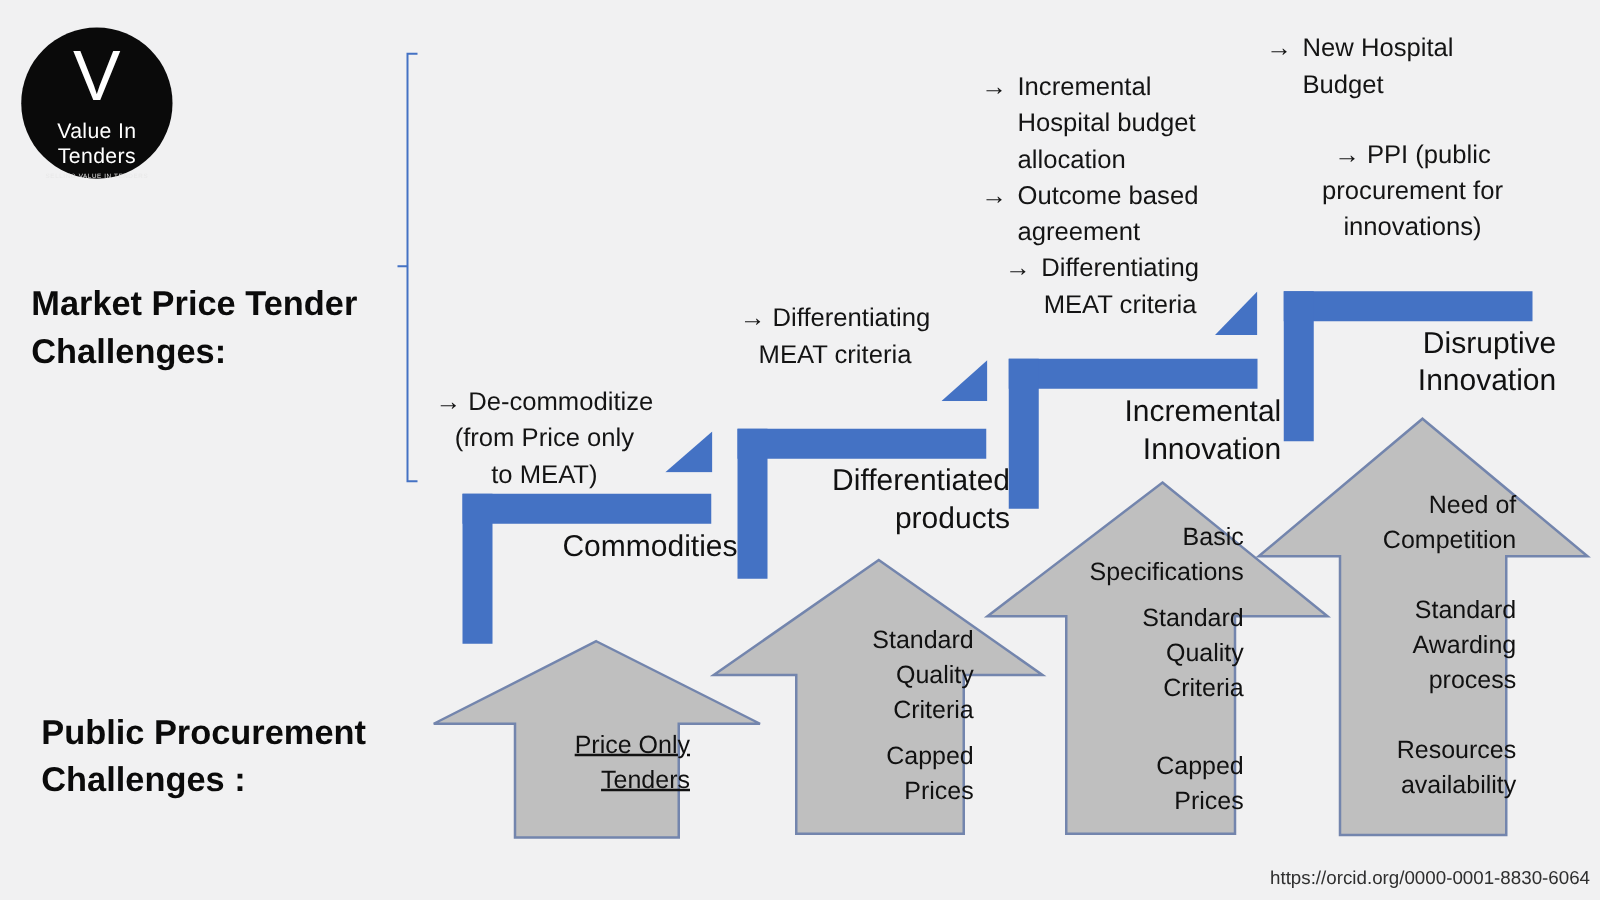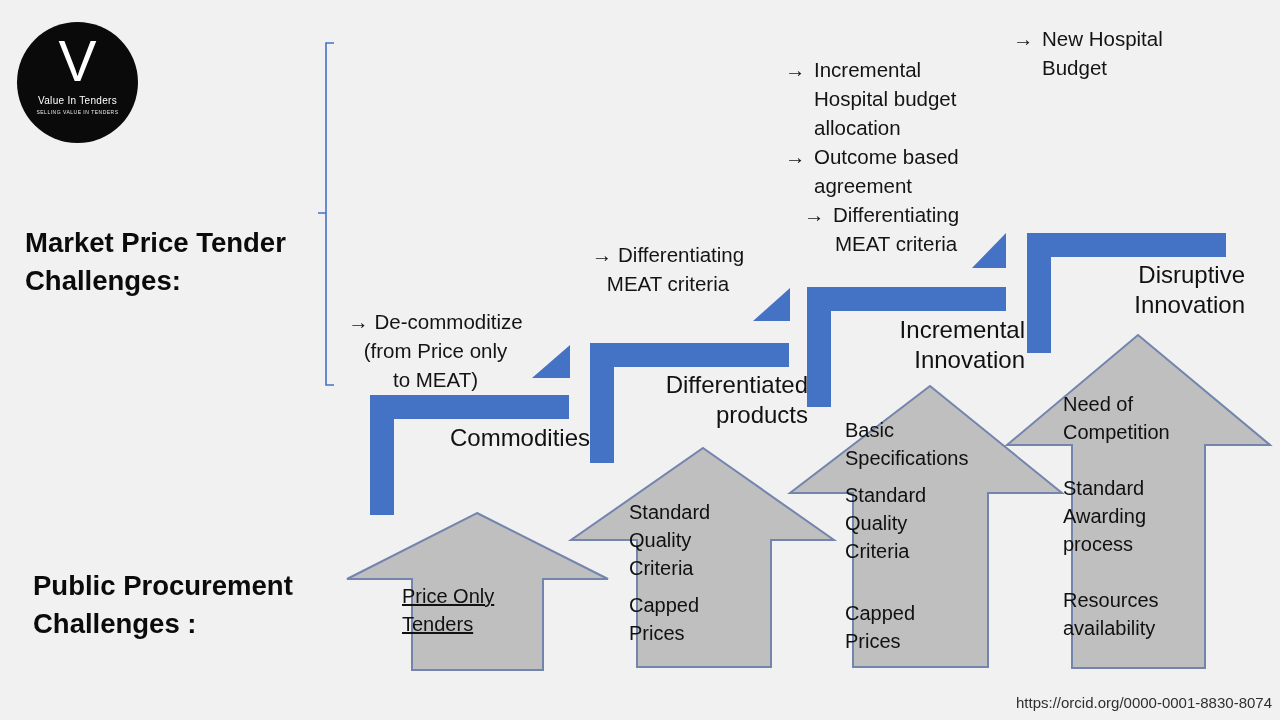--- a/index.html
+++ b/index.html
@@ -9,21 +9,21 @@
     font-family:"Liberation Sans","DejaVu Sans",sans-serif;
     color:#0d0d0d;
   }
   .abs{position:absolute;}
   .pre{white-space:pre-line;}
 
   
   .logo{left:17px;top:22px;width:121px;height:121px;border-radius:50%;
         background:#0a0a0a;text-align:center;color:#fff;}
   .logo-v{display:block;margin-top:9px;font-size:57px;line-height:60px;font-weight:200;}
-  .logo-name{display:block;margin-top:4px;font-size:10px;font-weight:300;letter-spacing:.3px;}
+  .logo-name{display:block;margin-top:4px;font-size:17px;font-weight:300;letter-spacing:.3px;}
   .logo-tag{display:block;margin-top:3px;font-size:5px;letter-spacing:.5px;color:#e8e8e8;}
 
   
   .heading{font-weight:700;font-size:27.5px;line-height:37.5px;color:#0b0b0b;}
   .h-market{left:25px;top:224px;width:320px;}
   .h-public{left:33px;top:567px;width:320px;}
 
   
   .brace{left:314px;top:40px;}
 
@@ -44,21 +44,21 @@
   
   .step .h-bar,.step .v-bar{position:absolute;background:#4472c4;}
   .step .h-bar{width:199px;height:24px;}
   .step .v-bar{width:24px;height:120px;}
   .step-label{position:absolute;font-size:24px;line-height:30px;color:#111;white-space:pre-line;text-align:right;}
 
   .tri{position:absolute;background:#4472c4;
        clip-path:polygon(0 100%,100% 0,100% 100%);}
 
   
-  .albl{position:absolute;width:150px;text-align:left;
+  .albl{position:absolute;width:150px;text-align:right;
         font-size:20px;line-height:28px;color:#111;}
   .grp{white-space:pre-line;}
   .grp.gap-sm{margin-top:9px;}
   .grp.gap-md{margin-top:28px;}
   .grp.gap-lg{margin-top:34px;}
 
   
   .footer-url{left:1016px;top:694px;font-size:15px;color:#2f2f2f;}
 </style>
 </head>
@@ -143,20 +143,23 @@
   </div>
 
   <div class="abs note n-newhosp">
     <div class="bullet-item">
       <span class="bl">→</span>
       <span class="tx">New Hospital
 Budget</span>
     </div>
   </div>
 
+  <div class="abs note pre center n-ppi">→ PPI (public
+procurement for
+innovations)</div>
 
   <div class="albl" style="left:402px;top:582px;text-decoration:underline;">
     <div class="grp">Price Only
 Tenders</div>
   </div>
   <div class="albl" style="left:629px;top:498px;">
     <div class="grp">Standard
 Quality
 Criteria</div>
     <div class="grp gap-sm">Capped
@@ -174,15 +177,15 @@
   <div class="albl" style="left:1063px;top:390px;">
     <div class="grp">Need of
 Competition</div>
     <div class="grp gap-md">Standard
 Awarding
 process</div>
     <div class="grp gap-md">Resources
 availability</div>
   </div>
 
-  <div class="abs footer-url">https://orcid.org/0000-0001-8830-8074</div>
+  <div class="abs footer-url">https://orcid.org/0000-0001-8830-6064</div>
 
 </div>
 
 </body></html>

